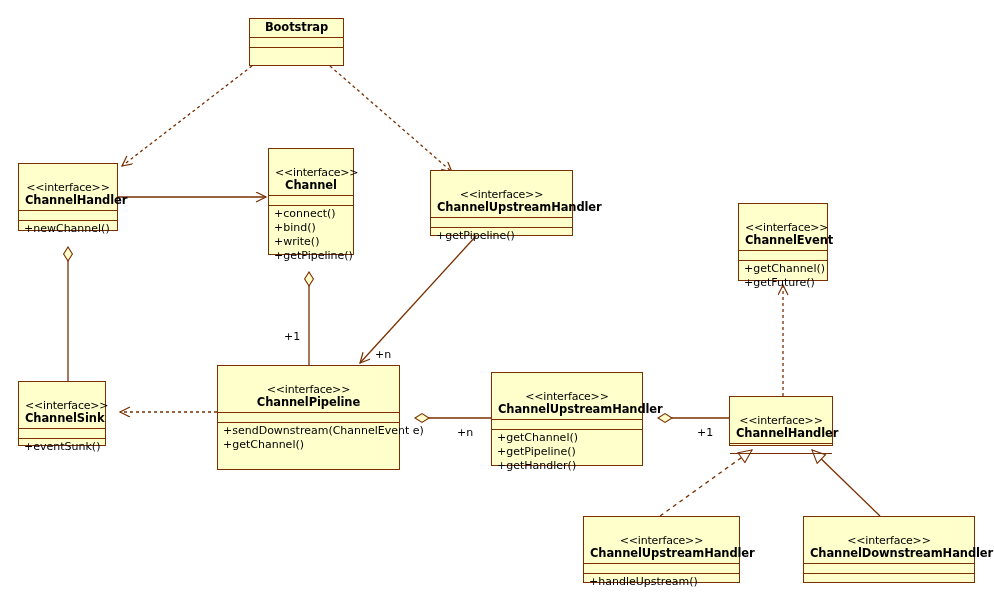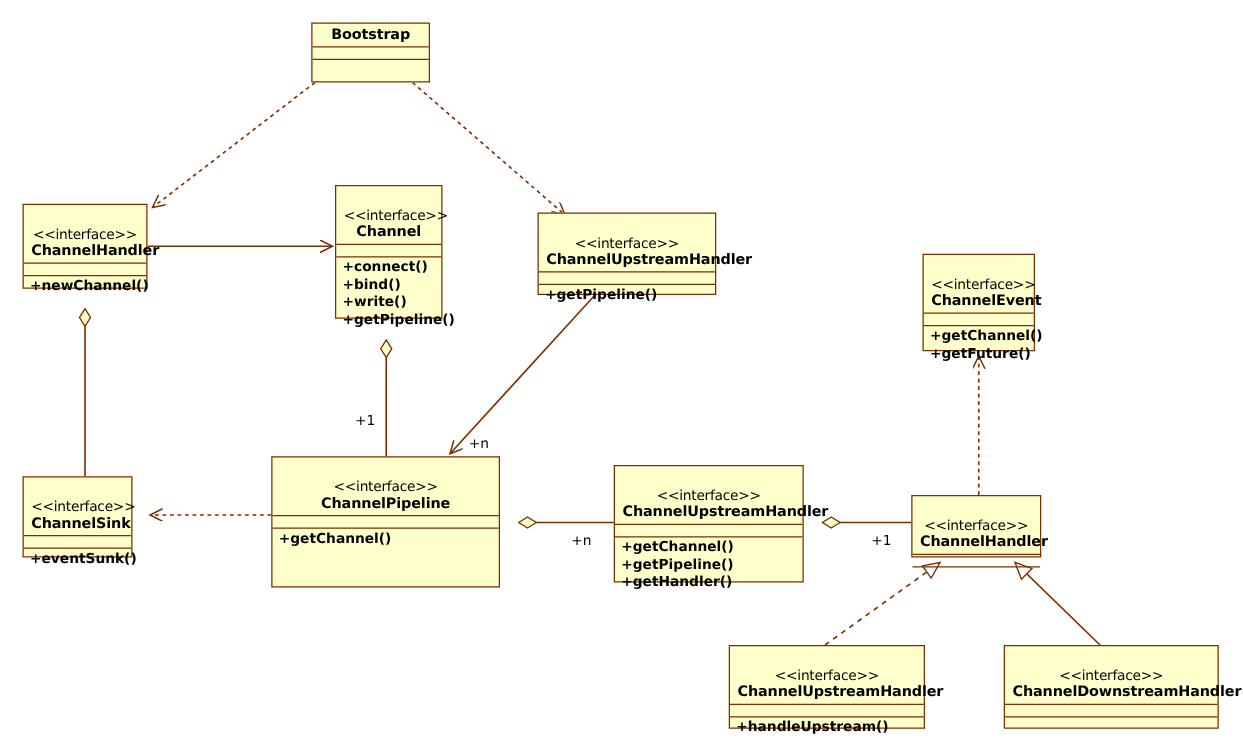--- a/index.html
+++ b/index.html
@@ -58,21 +58,20 @@
     color: #000000;
     letter-spacing: -0.1px;
   }
   .uml-attrs {
     min-height: 9px;
     border-bottom: 1px solid #7a2f00;
   }
   .uml-ops {
     min-height: 9px;
     padding: 1px 4px 2px 0;
-    font-weight: bold;
   }
   .uml-ops .op {
     display: block;
     font-size: 11px;
     color: #000000;
     padding: 0 5px;
     line-height: 1.28;
     white-space: nowrap;
   }
   .uml-ops.empty {
@@ -219,20 +218,21 @@
     </div>
   </div>
 
   <div class="uml-class" style="left:217px; top:365px; width:183px; height:105px;">
     <div class="uml-header">
       <span class="stereotype">&lt;&lt;interface&gt;&gt;</span>
       <span class="classname">ChannelPipeline</span>
     </div>
     <div class="uml-attrs"></div>
     <div class="uml-ops">
+      <span class="op">+sendDownstream(ChannelEvent e)</span>
       <span class="op">+getChannel()</span>
     </div>
   </div>
 
   <div class="uml-class" style="left:491px; top:372px; width:152px; height:94px;">
     <div class="uml-header">
       <span class="stereotype">&lt;&lt;interface&gt;&gt;</span>
       <span class="classname">ChannelUpstreamHandler</span>
     </div>
     <div class="uml-attrs"></div>

